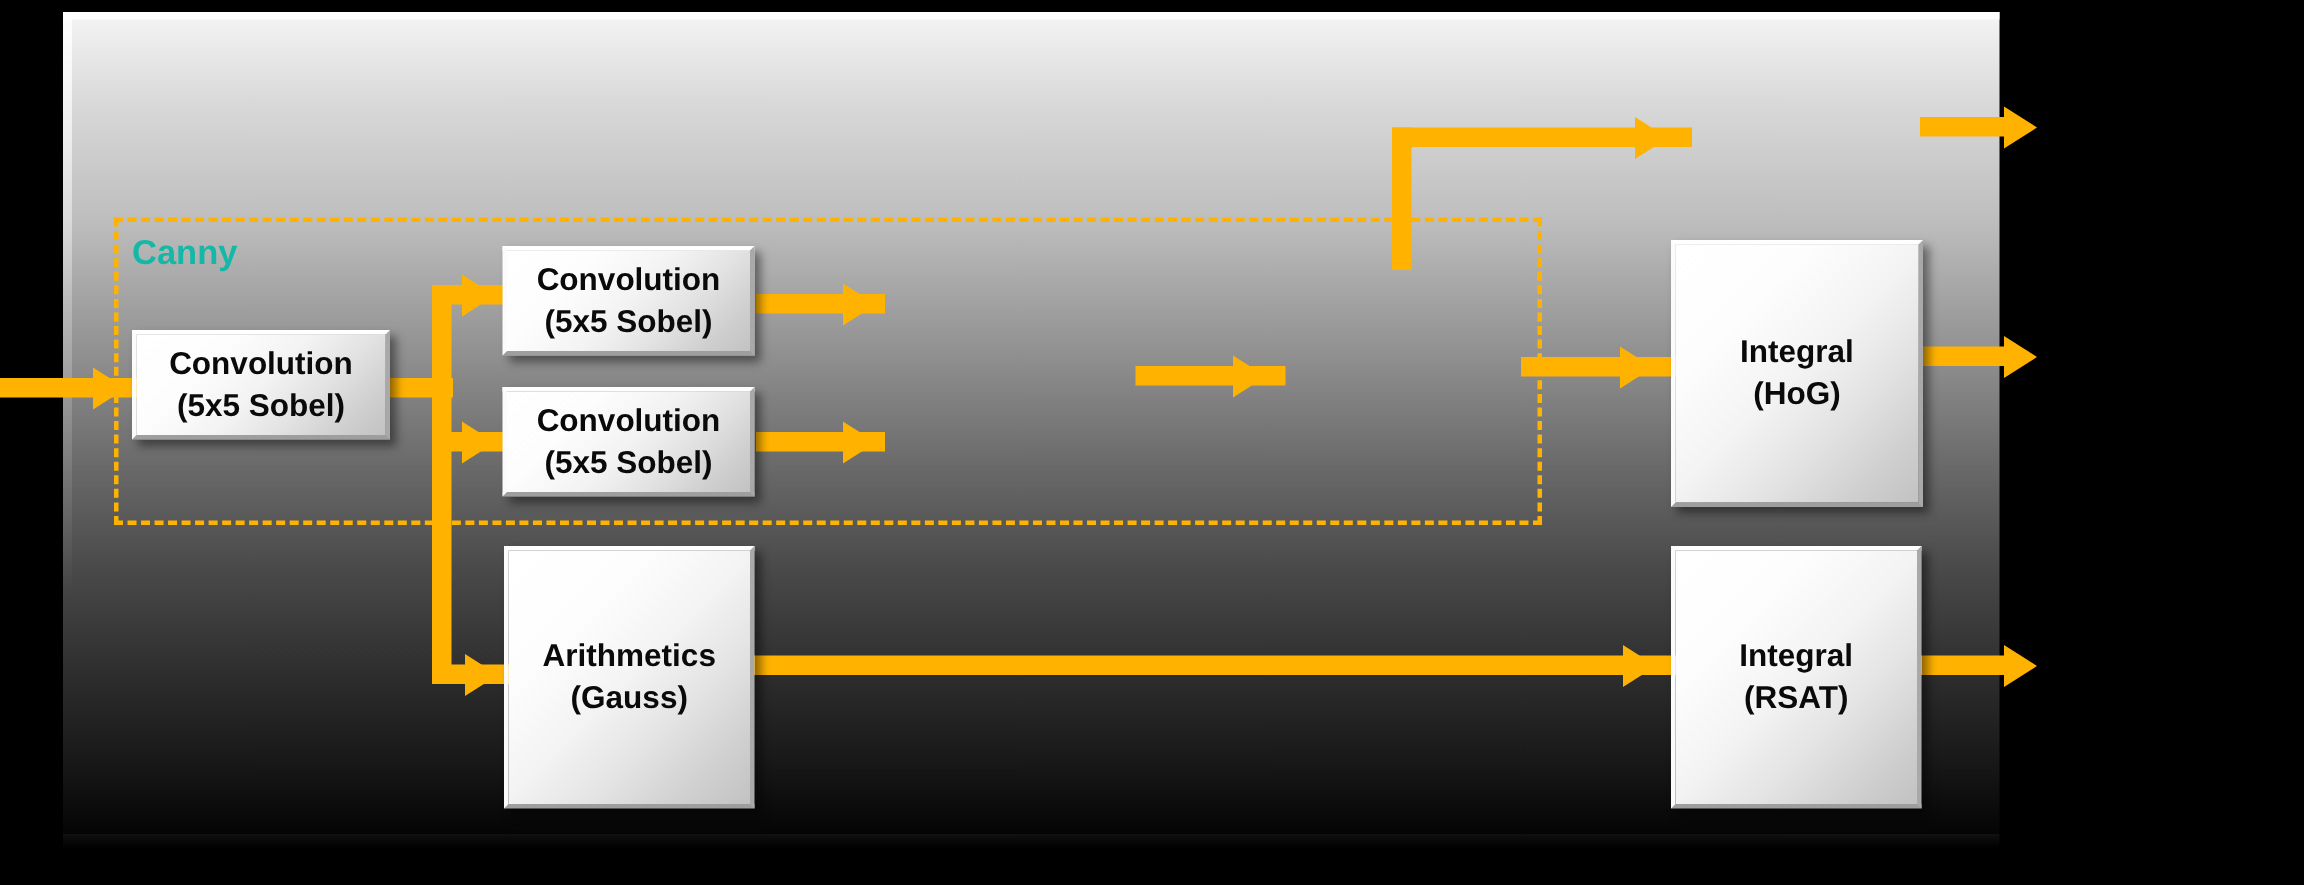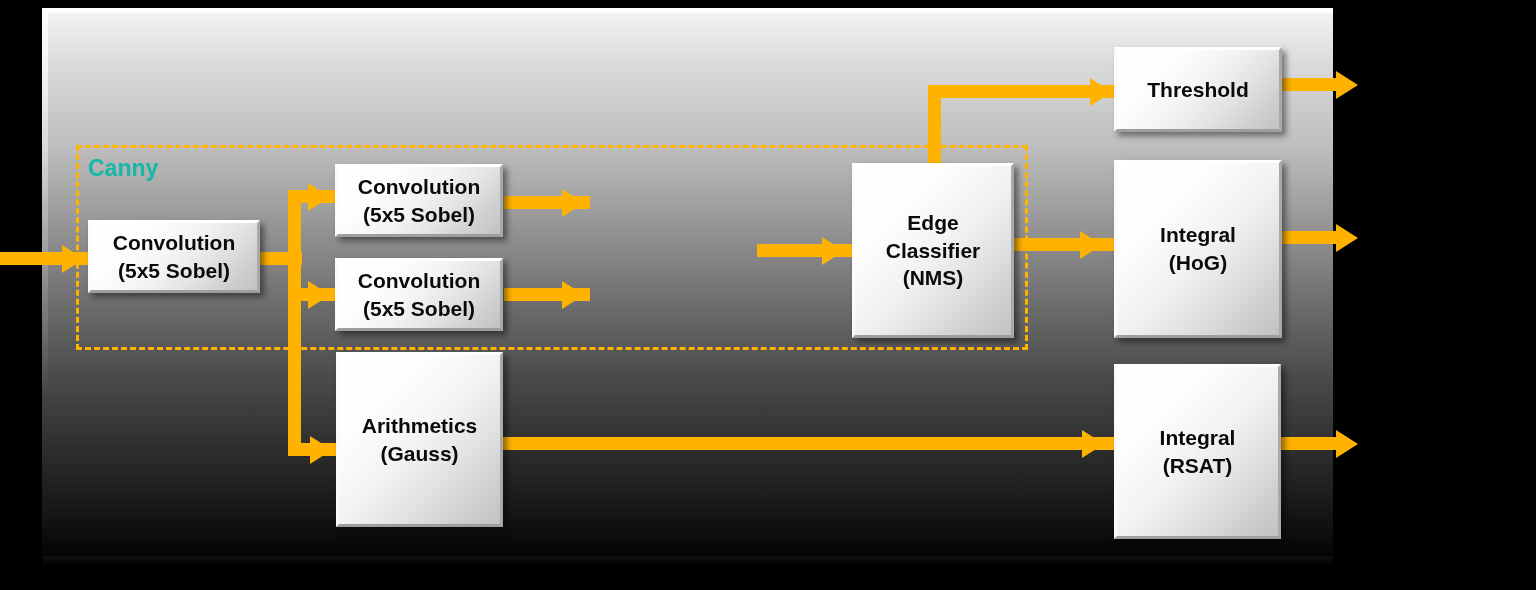--- a/index.html
+++ b/index.html
@@ -173,33 +173,27 @@
 
   <div class="block" style="left:335px; top:164px; width:168px; height:73px;">
     <span class="lbl"><span>Convolution</span><br><span>(5x5 Sobel)</span></span>
   </div>
 
   <div class="block" style="left:335px; top:258px; width:168px; height:73px;">
     <span class="lbl"><span>Convolution</span><br><span>(5x5 Sobel)</span></span>
   </div>
 
 
-  <div class="block" style="left:852px; top:163px; width:162px; height:175px;">
-    <span class="lbl"><span>Edge</span><br><span>Classifier</span><br><span>(NMS)</span></span>
-  </div>
 
-  <div class="block" style="left:1114px; top:47px; width:168px; height:85px;">
-    <span class="lbl">Threshold</span>
-  </div>
 
   <div class="block" style="left:1114px; top:160px; width:168px; height:178px;">
     <span class="lbl"><span>Integral</span><br><span>(HoG)</span></span>
   </div>
 
-  <div class="block" style="left:336px; top:352px; width:167px; height:175px;">
+  <div class="block" style="left:336px; top:364px; width:167px; height:175px;">
     <span class="lbl"><span>Arithmetics</span><br><span>(Gauss)</span></span>
   </div>
 
   <div class="block" style="left:1114px; top:364px; width:167px; height:175px;">
     <span class="lbl"><span>Integral</span><br><span>(RSAT)</span></span>
   </div>
 
 </div>
 
 </body></html>

